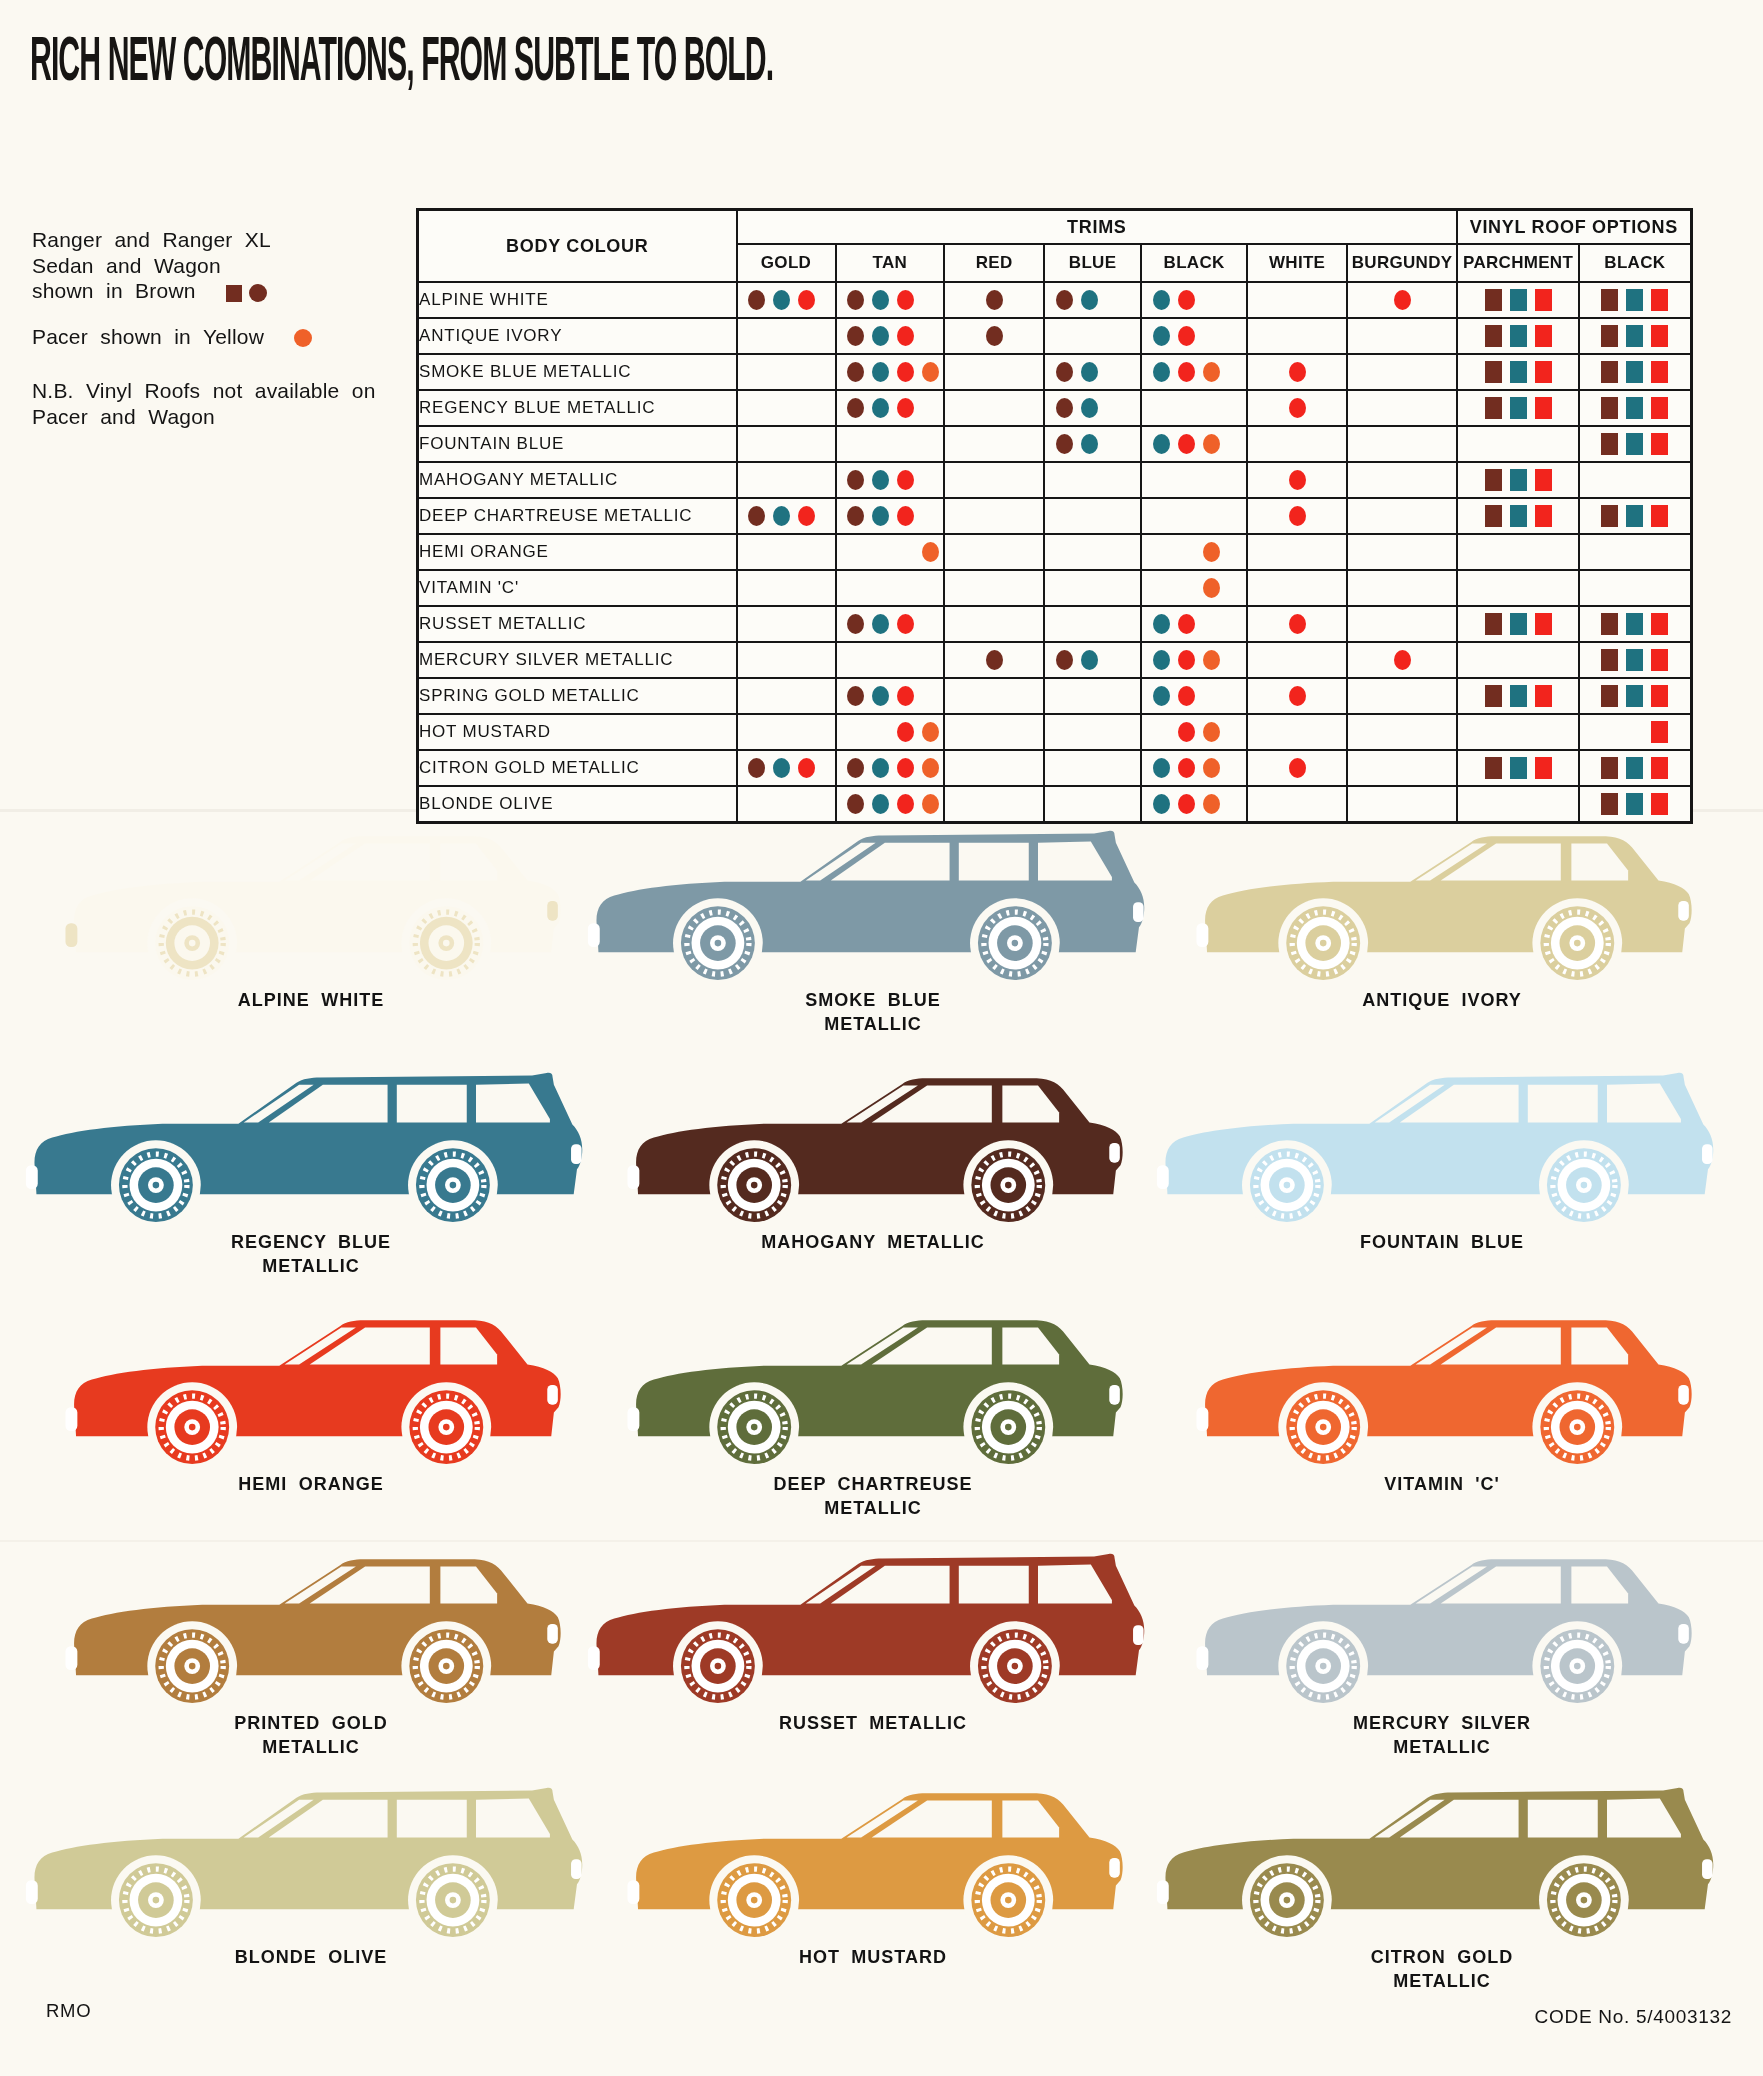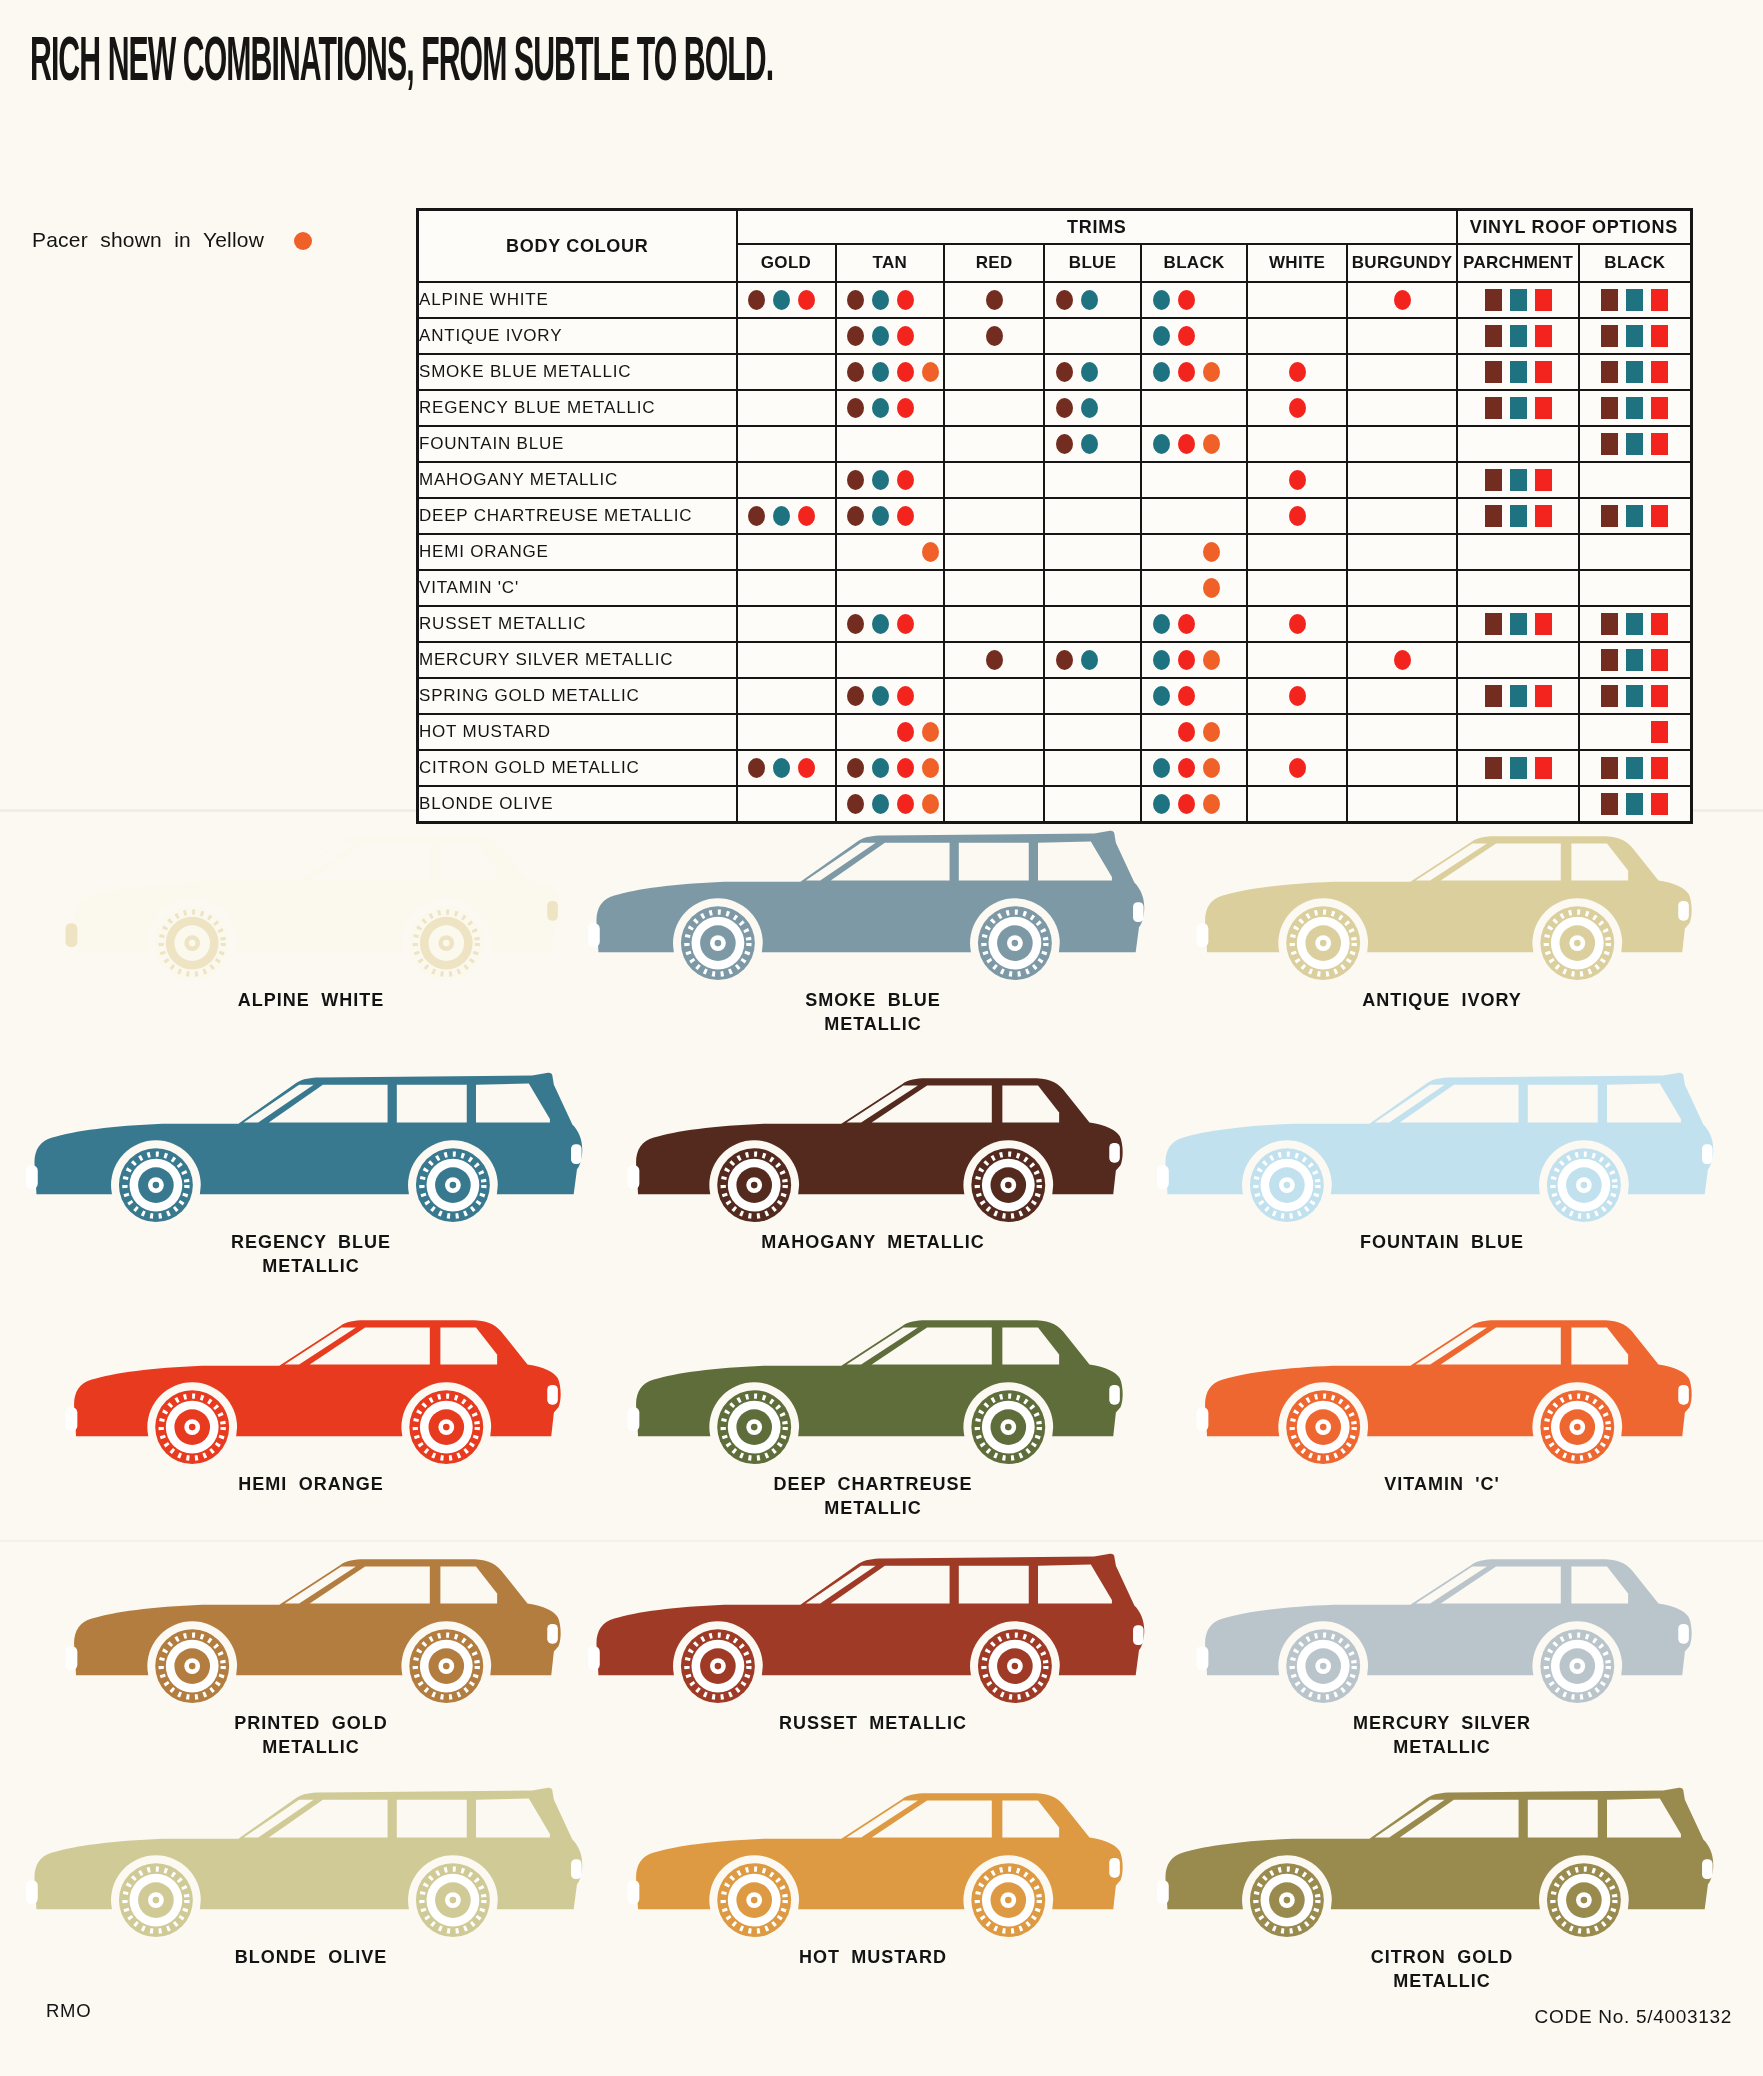--- a/index.html
+++ b/index.html
@@ -68,22 +68,24 @@
 <body>
 
 <div class="page">
   <div class="fold"></div>
   <div class="fold2"></div>
 
   <div class="title">RICH NEW COMBINATIONS, FROM SUBTLE TO BOLD.</div>
 
   <div class="key">
     <div class="key-entries">
+        <div class="key-entry"><span>Ranger and Ranger XL</span><br><span>Sedan and Wagon</span><br><span>shown in Brown</span><span class="marker square first" style="background: rgb(114, 45, 32);"></span><span class="marker circle" style="background: rgb(114, 45, 32);"></span></div>
         <div class="key-entry"><span>Pacer shown in Yellow</span><span class="marker circle first" style="background: rgb(239, 97, 41);"></span></div>
       </div>
+    <div class="key-note">N.B.  Vinyl Roofs not available on Pacer and Wagon</div>
   </div>
 
 
   <div class="tbl-wrap">
     <table class="colour">
       <colgroup id="cg">
           <col style="width: 319px;">
           <col style="width: 99px;">
           <col style="width: 107px;">
           <col style="width: 100px;">

